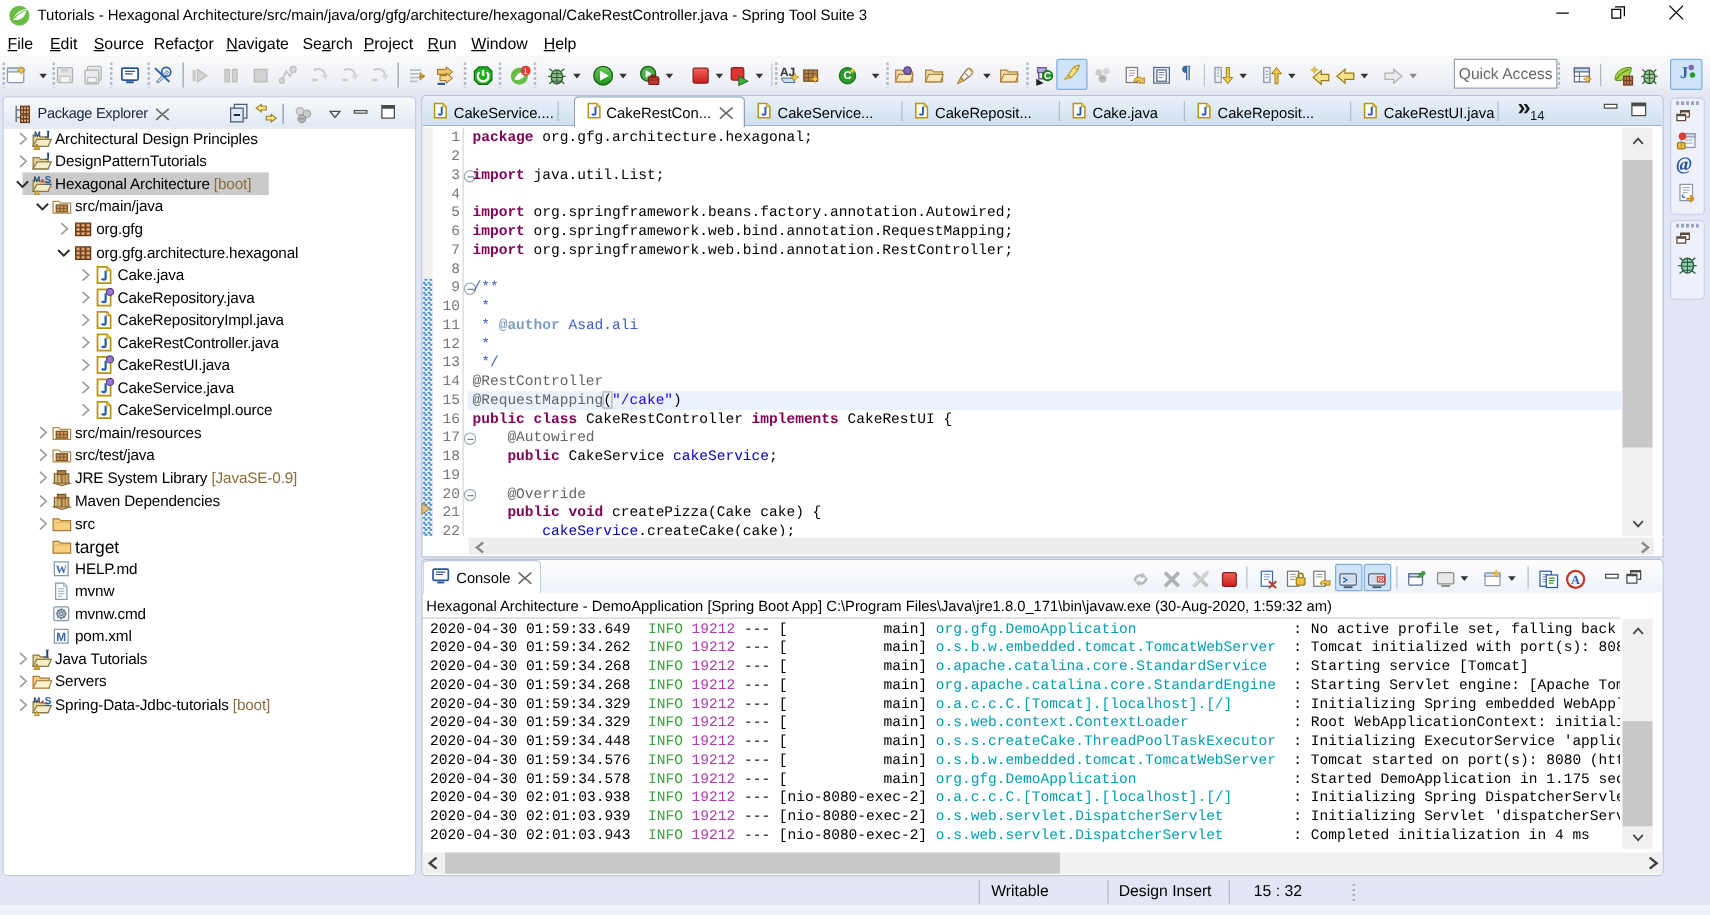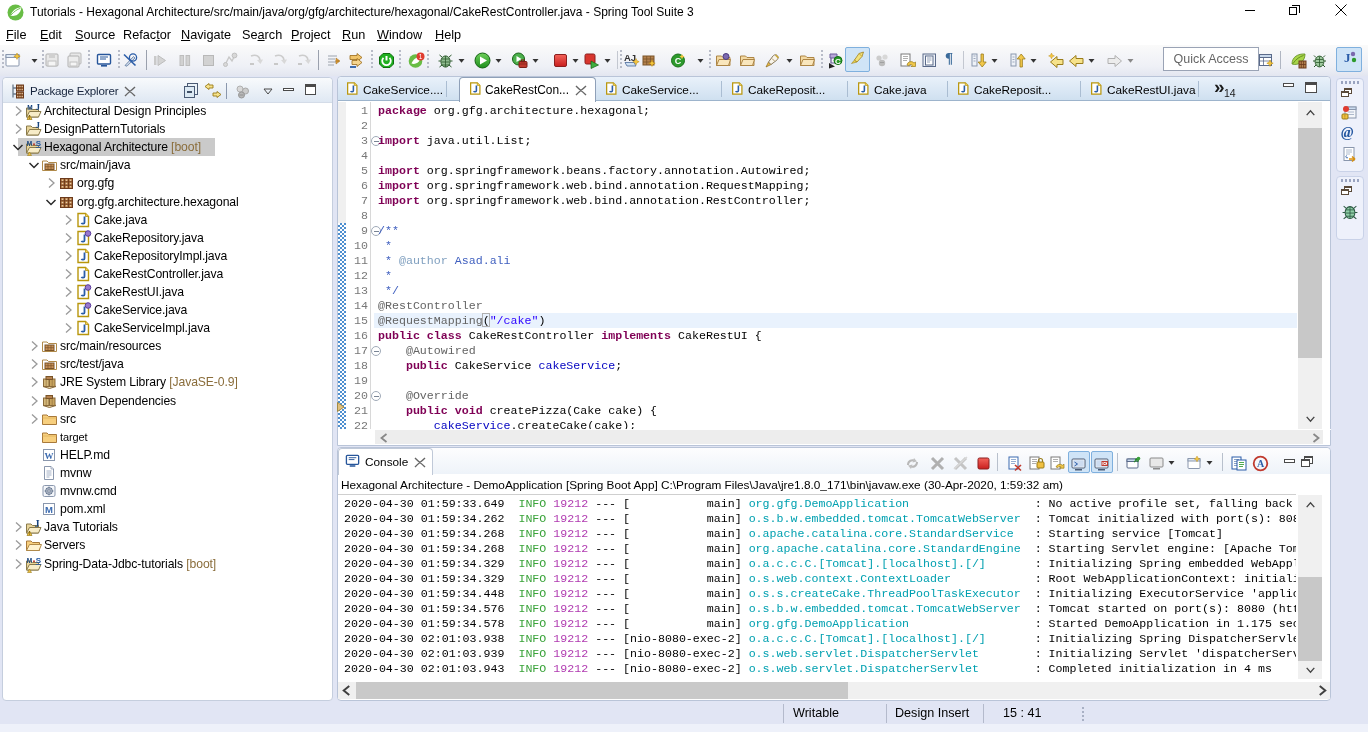--- a/index.html
+++ b/index.html
@@ -1,21 +1,21 @@
 <!DOCTYPE html>
 <html><head><meta charset="utf-8"><style>
 *{margin:0;padding:0;box-sizing:border-box}
 html,body{width:1368px;height:732px;overflow:hidden}
 body{font-family:"Liberation Sans",sans-serif;position:relative;background:#e1e5f4;font-size:12px;color:#000}
 .a{position:absolute}
 .mono{font-family:"Liberation Mono",monospace;font-size:11.63px;line-height:15px;white-space:pre}
 .k{color:#7f0055;font-weight:bold}
 .s{color:#2a00ff}
 .c{color:#3f5fbf}
-.ct{color:#7f9fbf;font-weight:normal}
+.ct{color:#7f9fbf;font-weight:bold}
 .an{color:#646464}
 .f{color:#0000c0}
 .g{color:#787878}
 svg{display:block}
 </style></head><body>
 
 <div class="a" style="left:0;top:0;width:1368px;height:24px;background:#fff"></div>
 <svg class="a" style="left:7px;top:4px" width="17" height="17" viewBox="0 0 17 17">
 <circle cx="8.5" cy="8.5" r="8" fill="#68bd45"></circle>
 <path d="M3.5 11.5 C5 7 9 3.5 14.5 3.2 C14 6 13 8.5 10.5 10.5 C8.5 12 5.5 12.3 3.5 11.5 Z" fill="#fff"></path>
@@ -280,21 +280,21 @@
   </svg>
 <svg class="a" style="left:1088px;top:58px" width="7" height="6" viewBox="0 0 7 6">
     <path d="M0.5 1 L6.5 1 L3.5 4.8 Z" fill="#333"></path>
   </svg>
 <svg class="a" style="left:1106px;top:52px" width="17" height="17" viewBox="0 0 17 17">
     <path d="M2 6.5 L9 6.5 L9 3.5 L15.5 9 L9 14.5 L9 11.5 L2 11.5 Z" fill="#ececec" stroke="#b0b0b0"></path>
   </svg>
 <svg class="a" style="left:1127px;top:58px" width="7" height="6" viewBox="0 0 7 6">
     <path d="M0.5 1 L6.5 1 L3.5 4.8 Z" fill="#888"></path>
   </svg>
-<div class="a" style="left:1163px;top:47px;width:96px;height:24px;background:#fff;border:1px solid #9aa3b5;font-size:12.5px;line-height:22px;color:#666;text-align:center;white-space:nowrap">Quick Access</div>
+<div class="a" style="left:1163px;top:47px;width:83px;height:24px;background:#fff;border:1px solid #9aa3b5;font-size:12.5px;line-height:22px;color:#666;text-align:center;white-space:nowrap">Quick Access</div>
 <svg class="a" style="left:1258px;top:52px" width="17" height="17" viewBox="0 0 17 17">
     <rect x="1.5" y="2.5" width="12" height="11" fill="#fff" stroke="#5a6a8a"></rect>
     <rect x="1.5" y="2.5" width="12" height="3" fill="#c8d8ec" stroke="#5a6a8a"></rect>
     <path d="M5.5 5.5 v8 M1.5 9 h12" stroke="#5a6a8a" stroke-width="0.8"></path>
     <path d="M12 8 l1 2.2 2.2 1 -2.2 1 -1 2.2 -1 -2.2 -2.2 -1 2.2 -1 Z" fill="#f4c63f" stroke="#b8860b" stroke-width="0.5"></path>
   </svg>
 <div class="a" style="left:1280px;top:51px;width:1px;height:18px;background:#b0b6c2"></div>
 <svg class="a" style="left:1290px;top:52px" width="17" height="17" viewBox="0 0 17 17">
     <path d="M2 12 C2 5 8 1.5 15 2 C15 8 11 12.5 4.5 12.5 Z" fill="#a8d44a" stroke="#5a8a1a" stroke-width="0.8"></path>
     <path d="M3 11.5 C6 7 10 4.5 13.5 3.5" stroke="#5a8a1a" stroke-width="0.9" fill="none"></path>
@@ -467,21 +467,21 @@
   </svg>
 <div class="a" style="left:94px;top:303px;font-size:12.2px;line-height:15px;letter-spacing:-0.1px;white-space:nowrap">CakeService.java</div>
 <svg class="a" style="left:60px;top:320px" width="16" height="16" viewBox="0 0 16 16">
     <path d="M6 3.5 L11 8 L6 12.5" stroke="#9a9a9a" stroke-width="1.3" fill="none"></path>
   </svg>
 <svg class="a" style="left:75px;top:320px" width="17" height="16" viewBox="0 0 17 16">
     <path d="M3 1.5 L10.5 1.5 L13.5 4.5 L13.5 14.5 L3 14.5 Z" fill="#fff" stroke="#b8960c" stroke-width="1.4"></path>
     <path d="M10.5 1.5 L10.5 4.5 L13.5 4.5" fill="#f0d060" stroke="#b8960c" stroke-width="0.8"></path>
     <path d="M9.5 4.5 L9.5 10.5 C9.5 12 7 12 6.5 10.8" stroke="#2b5da8" stroke-width="1.8" fill="none"></path>
   </svg>
-<div class="a" style="left:94px;top:321px;font-size:12.2px;line-height:15px;letter-spacing:-0.1px;white-space:nowrap">CakeServiceImpl.java</div>
+<div class="a" style="left:94px;top:321px;font-size:12.2px;line-height:15px;letter-spacing:-0.1px;white-space:nowrap">CakeServiceImpl.ource</div>
 <svg class="a" style="left:26px;top:338px" width="16" height="16" viewBox="0 0 16 16">
     <path d="M6 3.5 L11 8 L6 12.5" stroke="#9a9a9a" stroke-width="1.3" fill="none"></path>
   </svg>
 <svg class="a" style="left:41px;top:338px" width="17" height="16" viewBox="0 0 17 16">
     <path d="M1.5 4 L6 4 L7.5 5.5 L15.5 5.5 L15.5 13.5 L1.5 13.5 Z" fill="#fff" stroke="#b08a4a"></path>
     <rect x="4" y="7" width="9" height="5.5" fill="#c89058" stroke="#7a5428"></rect>
     <path d="M4 9.7 h9 M7 7 v5.5 M10 7 v5.5" stroke="#7a5428" stroke-width="0.7"></path>
   </svg>
 <div class="a" style="left:60px;top:339px;font-size:12.2px;line-height:15px;letter-spacing:-0.1px;white-space:nowrap">src/main/resources</div>
 <svg class="a" style="left:26px;top:356px" width="16" height="16" viewBox="0 0 16 16">
@@ -520,21 +520,21 @@
   </svg>
 <svg class="a" style="left:41px;top:411px" width="17" height="16" viewBox="0 0 17 16">
     <path d="M1.5 4 L6 4 L7.5 5.5 L15.5 5.5 L15.5 13.5 L1.5 13.5 Z" fill="#f7cf7e" stroke="#a8793a"></path>
     <path d="M1.5 7 L15.5 7" stroke="#e0b35c" stroke-width="0.8"></path>
   </svg>
 <div class="a" style="left:60px;top:412px;font-size:12.2px;line-height:15px;letter-spacing:-0.1px;white-space:nowrap">src</div>
 <svg class="a" style="left:41px;top:429px" width="17" height="16" viewBox="0 0 17 16">
     <path d="M1.5 4 L6 4 L7.5 5.5 L15.5 5.5 L15.5 13.5 L1.5 13.5 Z" fill="#f7cf7e" stroke="#a8793a"></path>
     <path d="M1.5 7 L15.5 7" stroke="#e0b35c" stroke-width="0.8"></path>
   </svg>
-<div class="a" style="left:60px;top:430px;font-size:11px;line-height:15px;letter-spacing:-0.1px;white-space:nowrap">target</div>
+<div class="a" style="left:60px;top:430px;font-size:14px;line-height:15px;letter-spacing:-0.1px;white-space:nowrap">target</div>
 <svg class="a" style="left:41px;top:447px" width="16" height="16" viewBox="0 0 16 16">
     <rect x="2.5" y="2.5" width="11" height="11" fill="#fff" stroke="#8a97ad"></rect>
     <text x="8" y="11.5" font-size="9" font-weight="bold" fill="#3a6ab0" text-anchor="middle" font-family="Liberation Serif">W</text>
   </svg>
 <div class="a" style="left:60px;top:448px;font-size:12.2px;line-height:15px;letter-spacing:-0.1px;white-space:nowrap">HELP.md</div>
 <svg class="a" style="left:41px;top:465px" width="16" height="16" viewBox="0 0 16 16">
     <path d="M3.5 1.5 L10 1.5 L12.5 4 L12.5 14.5 L3.5 14.5 Z" fill="#fff" stroke="#8a97ad"></path>
     <path d="M10 1.5 L10 4 L12.5 4" fill="#e8edf5" stroke="#8a97ad" stroke-width="0.7"></path>
     <path d="M5.5 6 h5 M5.5 8 h5 M5.5 10 h5 M5.5 12 h3" stroke="#9aa8c0" stroke-width="0.9"></path>
   </svg>
@@ -811,21 +811,21 @@
     <rect x="7" y="5" width="9" height="10" fill="#fff" stroke="#2b5da8"></rect>
     <path d="M9 7.5 h5 M9 9.5 h5 M9 11.5 h4" stroke="#3aa03a" stroke-width="0.9"></path>
   </svg>
 <svg class="a" style="left:1252px;top:455px" width="18" height="17" viewBox="0 0 18 17">
     <circle cx="8.5" cy="8.5" r="6.8" fill="none" stroke="#c03a2e" stroke-width="1.8"></circle>
     <text x="8.5" y="12" font-size="10" font-weight="bold" fill="#2b5da8" text-anchor="middle" font-family="Liberation Serif">A</text>
   </svg>
 <div class="a" style="left:1284px;top:459px;width:11px;height:4px;border:1px solid #4a4a4a;background:#fff"></div>
 <div class="a" style="left:1304px;top:456px;width:9px;height:8px;border:1px solid #4a4a4a;border-top-width:2px;background:#fff"></div>
 <div class="a" style="left:1301px;top:459px;width:9px;height:8px;border:1px solid #4a4a4a;border-top-width:2px;background:#fff"></div>
-<div class="a" style="left:341px;top:477px;width:955px;height:17px;font-size:11.8px;line-height:16px;white-space:nowrap;overflow:hidden">Hexagonal Architecture - DemoApplication [Spring Boot App] C:\Program Files\Java\jre1.8.0_171\bin\javaw.exe (30-Apr-2020, 1:59:32 am)</div>
+<div class="a" style="left:341px;top:477px;width:955px;height:17px;font-size:11.8px;line-height:16px;white-space:nowrap;overflow:hidden">Hexagonal Architecture - DemoApplication [Spring Boot App] C:\Program Files\Java\jre1.8.0_171\bin\javaw.exe (30-Aug-2020, 1:59:32 am)</div>
 <div class="a" style="left:338px;top:494px;width:958px;height:1px;background:#cfcfcf"></div>
 <div class="a mono" style="left:344px;top:496px;width:952px;height:183px;overflow:hidden">2020-04-30 01:59:33.649  <span style="color:#3aa33a">INFO</span> <span style="color:#b03ab0">19212</span> --- [           main] <span style="color:#00a0b0">org.gfg.DemoApplication                  </span>: No active profile set, falling back to de
 2020-04-30 01:59:34.262  <span style="color:#3aa33a">INFO</span> <span style="color:#b03ab0">19212</span> --- [           main] <span style="color:#00a0b0">o.s.b.w.embedded.tomcat.TomcatWebServer  </span>: Tomcat initialized with port(s): 8080 (ht
 2020-04-30 01:59:34.268  <span style="color:#3aa33a">INFO</span> <span style="color:#b03ab0">19212</span> --- [           main] <span style="color:#00a0b0">o.apache.catalina.core.StandardService   </span>: Starting service [Tomcat]
 2020-04-30 01:59:34.268  <span style="color:#3aa33a">INFO</span> <span style="color:#b03ab0">19212</span> --- [           main] <span style="color:#00a0b0">org.apache.catalina.core.StandardEngine  </span>: Starting Servlet engine: [Apache Tomcat/9
 2020-04-30 01:59:34.329  <span style="color:#3aa33a">INFO</span> <span style="color:#b03ab0">19212</span> --- [           main] <span style="color:#00a0b0">o.a.c.c.C.[Tomcat].[localhost].[/]       </span>: Initializing Spring embedded WebApplicati
 2020-04-30 01:59:34.329  <span style="color:#3aa33a">INFO</span> <span style="color:#b03ab0">19212</span> --- [           main] <span style="color:#00a0b0">o.s.web.context.ContextLoader            </span>: Root WebApplicationContext: initializatio
 2020-04-30 01:59:34.448  <span style="color:#3aa33a">INFO</span> <span style="color:#b03ab0">19212</span> --- [           main] <span style="color:#00a0b0">o.s.s.createCake.ThreadPoolTaskExecutor  </span>: Initializing ExecutorService 'applicatio
 2020-04-30 01:59:34.576  <span style="color:#3aa33a">INFO</span> <span style="color:#b03ab0">19212</span> --- [           main] <span style="color:#00a0b0">o.s.b.w.embedded.tomcat.TomcatWebServer  </span>: Tomcat started on port(s): 8080 (http) wi
 2020-04-30 01:59:34.578  <span style="color:#3aa33a">INFO</span> <span style="color:#b03ab0">19212</span> --- [           main] <span style="color:#00a0b0">org.gfg.DemoApplication                  </span>: Started DemoApplication in 1.175 seconds
@@ -876,13 +876,13 @@
     <path d="M8.5 3.5 v11 M4.5 6.5 h8 M4.5 9.5 h8 M4.5 12.5 h8" stroke="#2d5a44" stroke-width="0.8"></path>
     <path d="M5 5 L2.5 3 M12 5 L14.5 3 M3.8 9 H1.5 M13.2 9 H15.5 M5 13 L2.5 15 M12 13 L14.5 15" stroke="#2d5a44"></path>
   </svg>
 <div class="a" style="left:0;top:701px;width:1368px;height:23px;background:#e1e5f4"></div>
 <div class="a" style="left:0;top:724px;width:1368px;height:8px;background:#eef1fa"></div>
 <div class="a" style="left:783px;top:704px;width:1px;height:19px;background:#b4bacc"></div>
 <div class="a" style="left:886px;top:704px;width:1px;height:19px;background:#b4bacc"></div>
 <div class="a" style="left:983px;top:704px;width:1px;height:19px;background:#b4bacc"></div>
 <div class="a" style="left:793px;top:706px;font-size:12.6px">Writable</div>
 <div class="a" style="left:895px;top:706px;font-size:12.6px">Design Insert</div>
-<div class="a" style="left:1003px;top:706px;font-size:12.6px">15 : 41</div>
+<div class="a" style="left:1003px;top:706px;font-size:12.6px">15 : 32</div>
 <div class="a" style="left:1082px;top:707px;width:2px;height:14px;background:repeating-linear-gradient(#a8b0c4 0 2px,transparent 2px 4px)"></div>
 </body></html>

